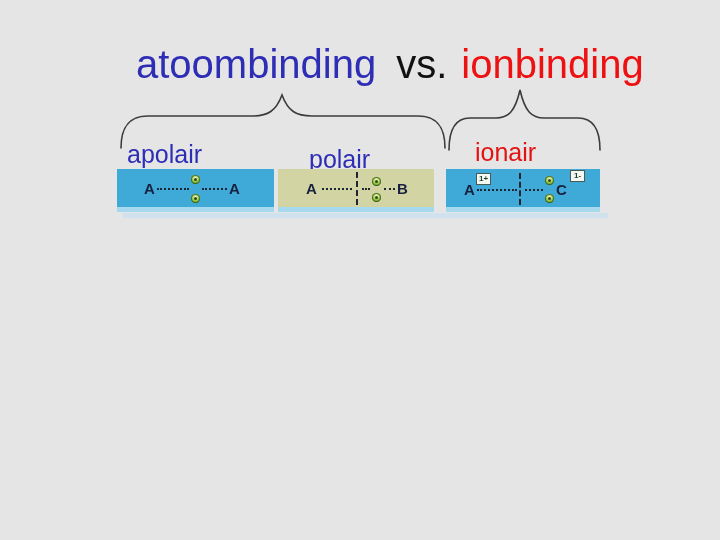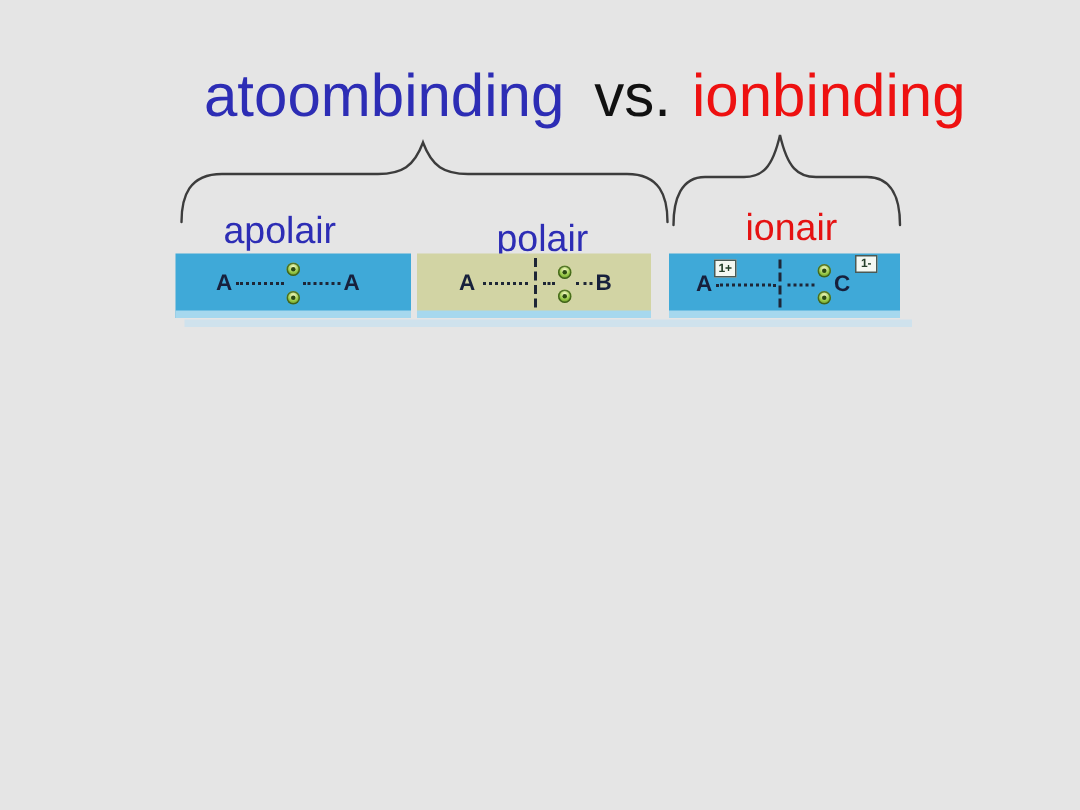--- a/index.html
+++ b/index.html
@@ -39,21 +39,20 @@
     stroke-width: 1.6;
     stroke-linecap: round;
   }
 
   
   .grp-label {
     position: absolute;
     font-size: 25px;
     line-height: 26px;
     white-space: nowrap;
-    margin-left: 22px;
   }
   .lbl-apolair { left: 127px; top: 141px; color: #2d2db5; }
   .lbl-polair  { left: 309px; top: 146px; color: #2d2db5; }
   .lbl-ionair  { left: 475px; top: 139px; color: #e51212; }
 
   
   .panel {
     position: absolute;
     top: 169px;
     height: 38px;

